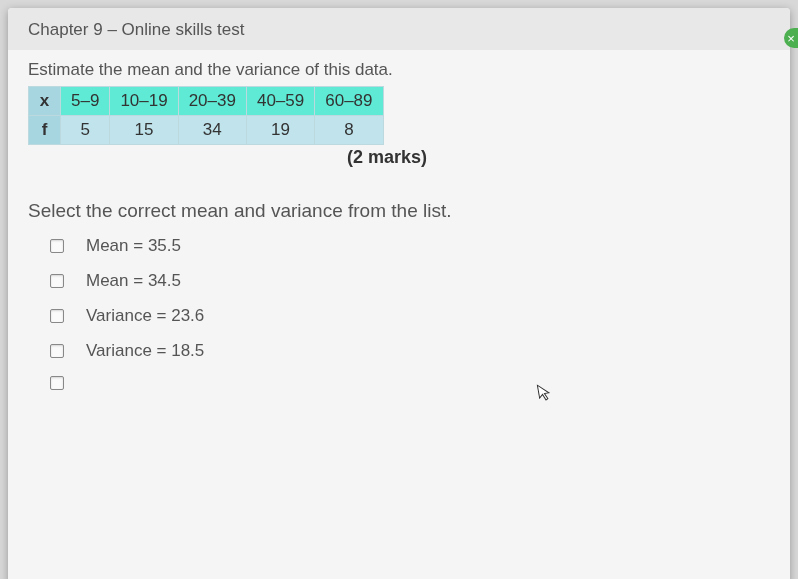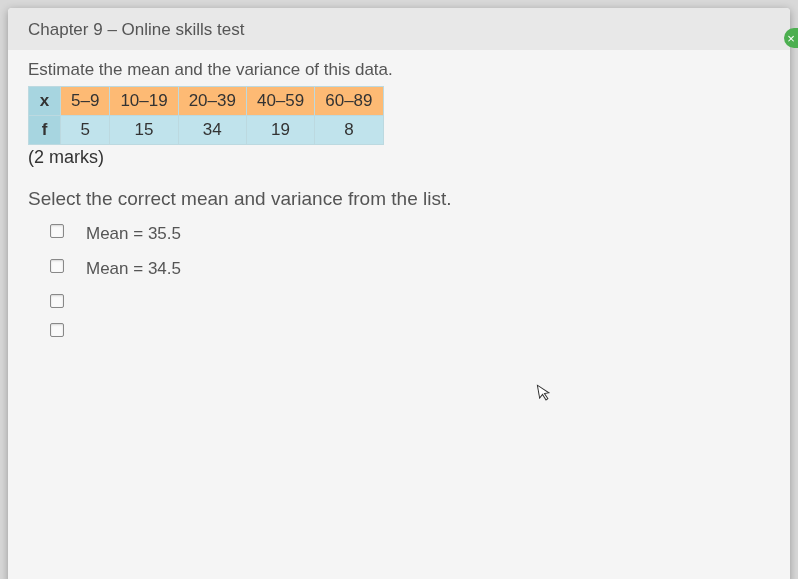--- a/index.html
+++ b/index.html
@@ -56,45 +56,45 @@
       color: #333;
       border: 1px solid #bcd9e0;
     }
     .data-table tr:first-child th:first-child,
     .data-table tr:last-child th:first-child {
       background: #a7d5e0;
       font-weight: bold;
       width: 32px;
     }
     .data-table tr:first-child td {
-      background: #fdba74;
+      background: #5eead4;
     }
     .data-table tr:last-child td {
       background: #c0e3ec;
     }
     .marks {
-      text-align: left;
-      font-weight: normal;
+      text-align: center;
+      font-weight: bold;
       font-size: 18px;
       color: #333;
       padding-right: 40px;
-      margin-bottom: 20px;
+      margin-bottom: 32px;
       margin-top: -4px;
     }
     .instruction {
       font-size: 19px;
       color: #555;
       margin-bottom: 14px;
     }
     .options {
       padding-left: 22px;
     }
     .option-row {
       display: flex;
-      align-items: flex-start;
+      align-items: center;
       margin-bottom: 15px;
     }
     .checkbox {
       width: 14px;
       height: 14px;
       border: 1px solid #888;
       border-radius: 2px;
       background: #fafafa;
       margin-right: 22px;
       flex-shrink: 0;
@@ -231,20 +231,25 @@
       <div class="option-row">
         <div class="checkbox"></div>
         <span class="option-label">Mean = 35.5</span>
       </div>
       <div class="option-row">
         <div class="checkbox"></div>
         <span class="option-label">Mean = 34.5</span>
       </div>
       <div class="option-row">
         <div class="checkbox"></div>
+        <span class="option-label">Variance = 23.6</span>
+      </div>
+      <div class="option-row">
+        <div class="checkbox"></div>
+        <span class="option-label">Variance = 18.5</span>
       </div>
       <div class="option-row">
         <div class="checkbox"></div>
       </div>
     </div>
 
     <div class="cursor">
       <svg width="14" height="18" viewBox="0 0 14 18">
         <path d="M1 1 L1 14 L4.5 11 L7 17 L9 16 L6.5 10.5 L11 10.5 Z" fill="#fff" stroke="#333" stroke-width="1"></path>
       </svg>

